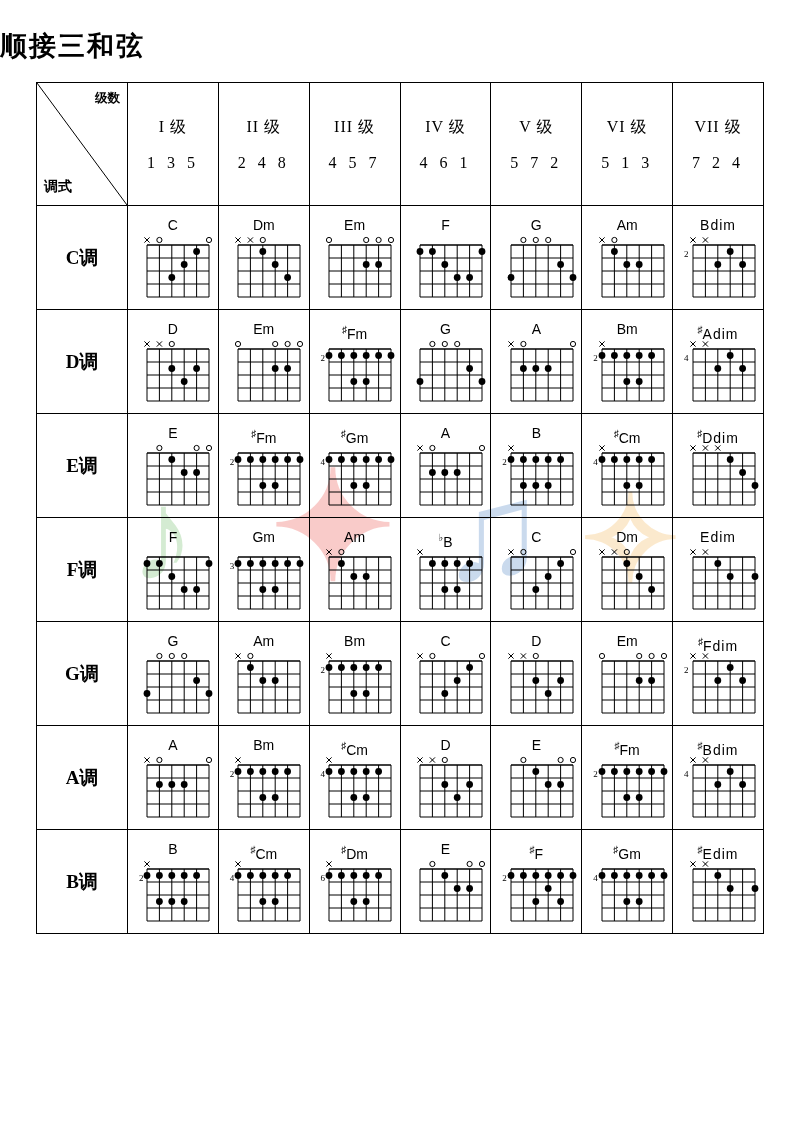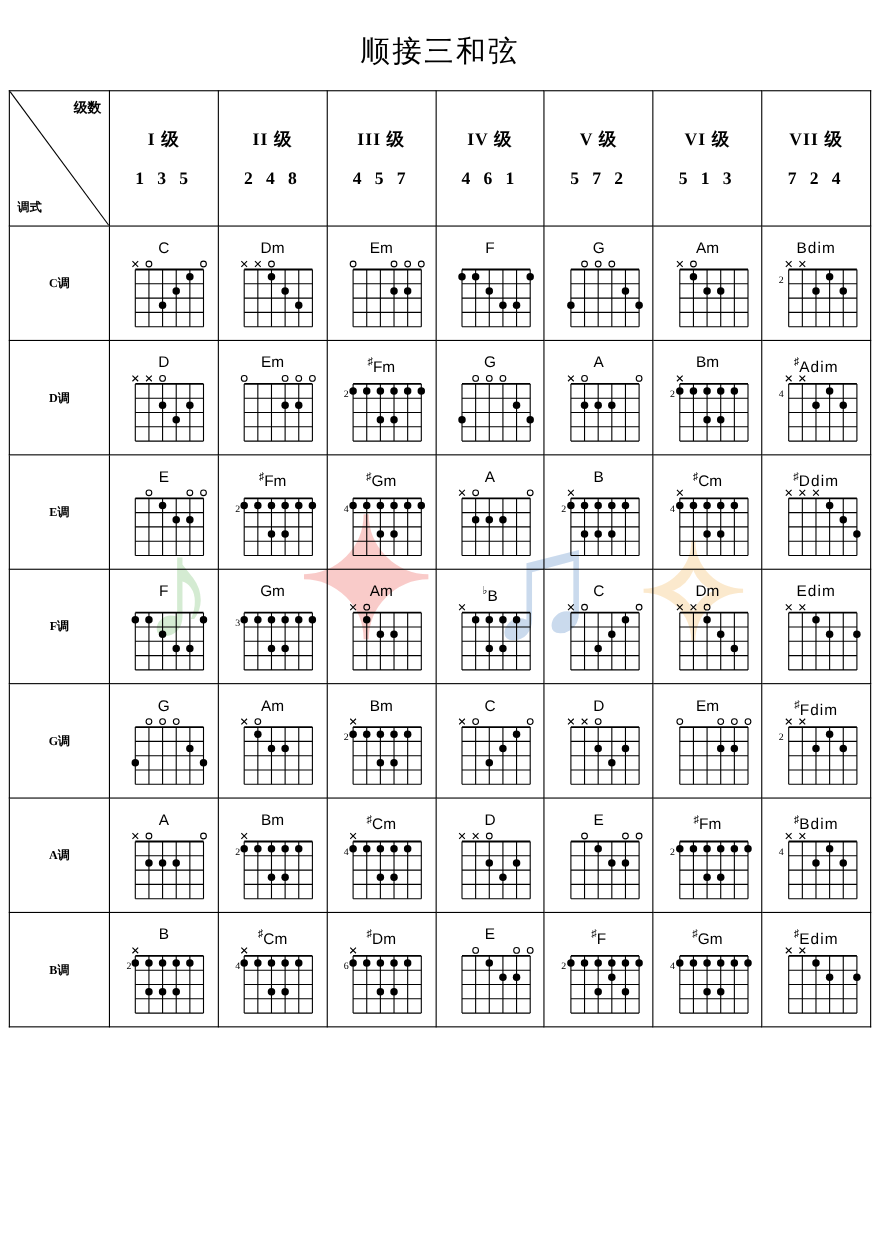--- a/index.html
+++ b/index.html
@@ -11,62 +11,62 @@
     position:relative;
     overflow:hidden;
   }
   
   .watermark{
     position:absolute;left:120px;top:440px;width:560px;height:250px;
     pointer-events:none;opacity:.25;z-index:0;
   }
   .wm-b{position:absolute;font-family:"Liberation Sans",sans-serif;font-weight:bold;}
   #page-title{
-    text-align:center;
+    text-align:left;
     font-size:27px;
-    font-weight:normal;
+    font-weight:bold;
     letter-spacing:2px;
     margin:28px 0 18px 0;
     position:relative;z-index:2;
   }
   table.chord-table{
     border-collapse:collapse;
     margin:0 auto;
-    width:784px;
+    width:728px;
     table-layout:fixed;
     position:relative;z-index:2;
     background:transparent;
   }
   table.chord-table td{
     border:1px solid #000;
     padding:0;
     text-align:center;
     vertical-align:middle;
   }
   td.corner{width:90px;height:122px;position:relative;padding:0;}
   td.corner .diag{
     position:absolute;left:0;top:0;width:100%;height:100%;
   }
   td.corner .lbl-top{
     position:absolute;right:7px;top:7px;font-size:12.5px;font-weight:bold;
   }
   td.corner .lbl-bot{
-    position:absolute;left:7px;bottom:9px;font-size:11px;font-weight:bold;
+    position:absolute;left:7px;bottom:9px;font-size:14px;font-weight:bold;
   }
   th.deg, td.deg{
     border:1px solid #000;
-    font-weight:bold;
+    font-weight:normal;
     height:122px;
     margin-top:20px;
   }
   .deg-roman{font-size:16px;font-family:"Liberation Serif",serif;letter-spacing:1px;}
   .deg-nums{font-size:16px;letter-spacing:4px;margin-top:16px;font-family:"Liberation Serif",serif;}
   td.keycell{
     width:90px;
-    font-size:11px;
+    font-size:19px;
     font-weight:bold;
   }
   td.chordcell{height:103px;position:relative;}
   .chordname{
     font-size:14px;
     font-family:"Liberation Sans",sans-serif;
     margin-bottom:1px;
     height:17px;
     line-height:17px;
     white-space:nowrap;

